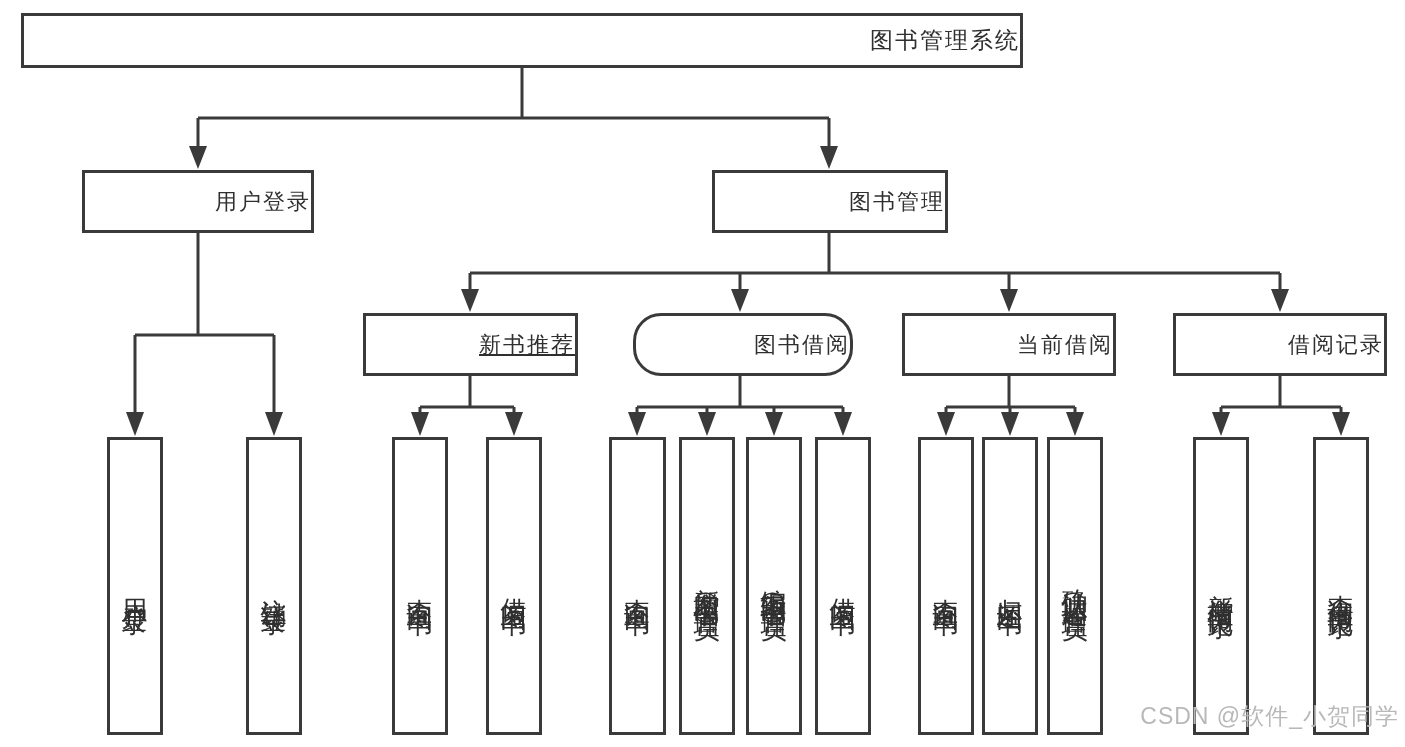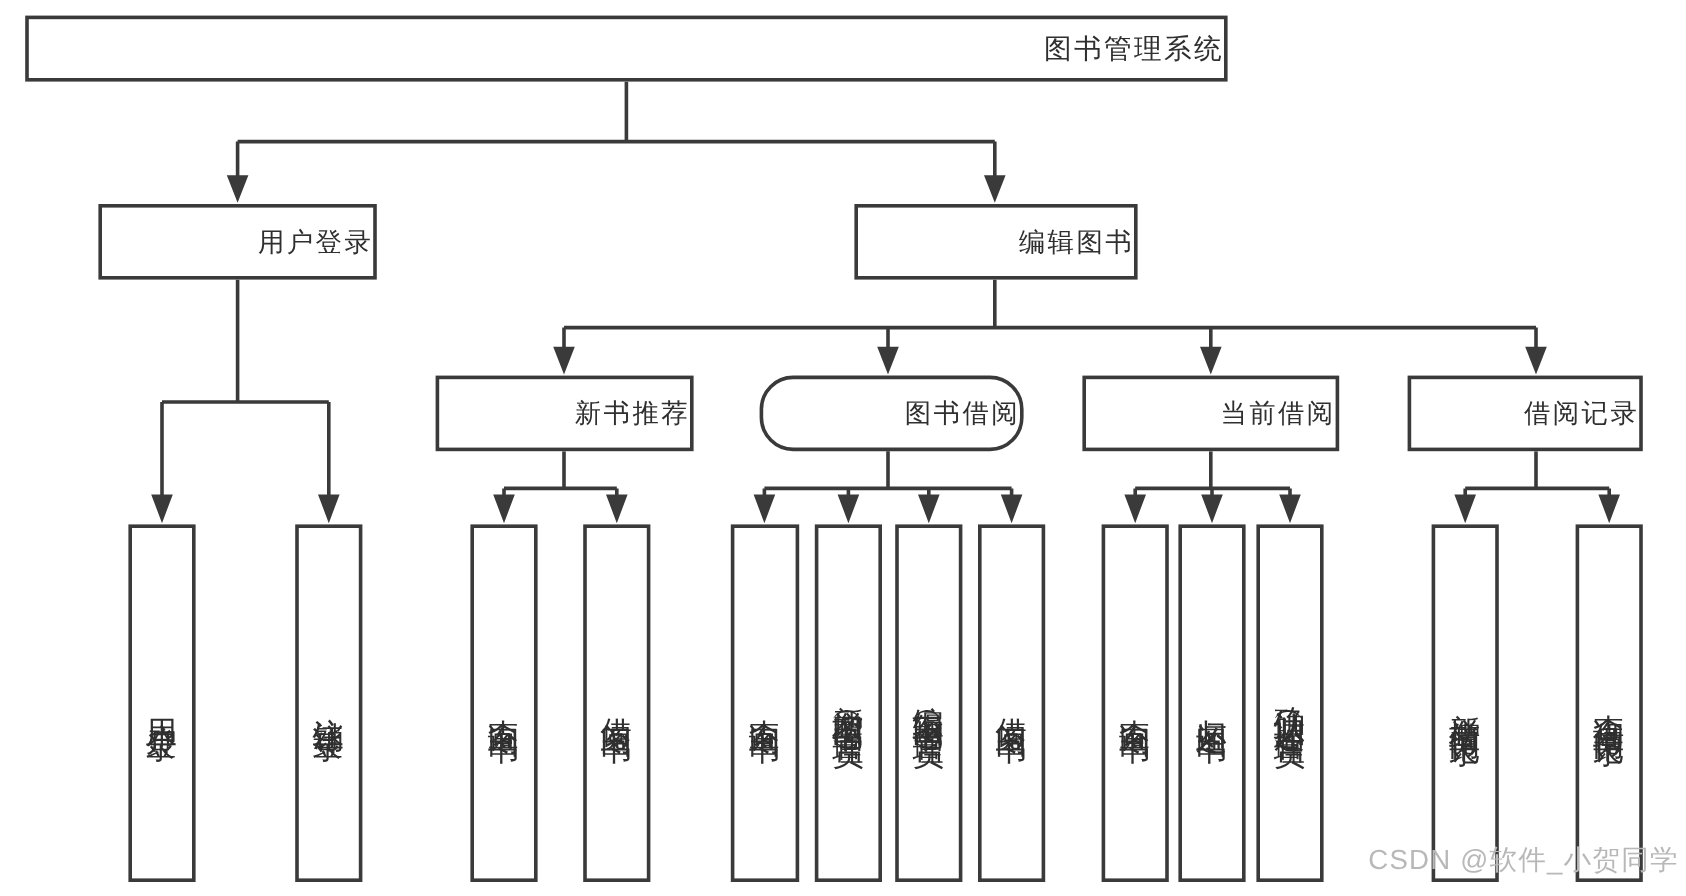--- a/index.html
+++ b/index.html
@@ -97,33 +97,33 @@
   </svg>
 
   <div class="node root" style="left:21px;top:13px;width:1002px;height:55px;">
     <span>图书管理系统</span>
   </div>
 
   <div class="node" style="left:82px;top:170px;width:232px;height:63px;">
     <span>用户登录</span>
   </div>
   <div class="node" style="left:712px;top:170px;width:236px;height:63px;">
-    <span>编辑图书</span>
+    <span>图书管理</span>
   </div>
 
-  <div class="node" style="left:363px;top:313px;width:215px;height:63px;">
+  <div class="node" style="left:363px;top:313px;width:215px;height:63px;text-decoration:underline;">
     <span>新书推荐</span>
   </div>
   <div class="node" style="left:633px;top:313px;width:220px;height:63px;border-radius:28px;">
     <span>图书借阅</span>
   </div>
   <div class="node" style="left:902px;top:313px;width:214px;height:63px;">
     <span>当前借阅</span>
   </div>
-  <div class="node" style="left:1173px;top:313px;width:196px;height:63px;">
+  <div class="node" style="left:1173px;top:313px;width:214px;height:63px;">
     <span>借阅记录</span>
   </div>
 
   <div class="leaf" style="left:107px;width:56px;">
     <span class="vtext">用户登录</span>
   </div>
   <div class="leaf" style="left:246px;width:56px;">
     <span class="vtext">注销登录</span>
   </div>
 

